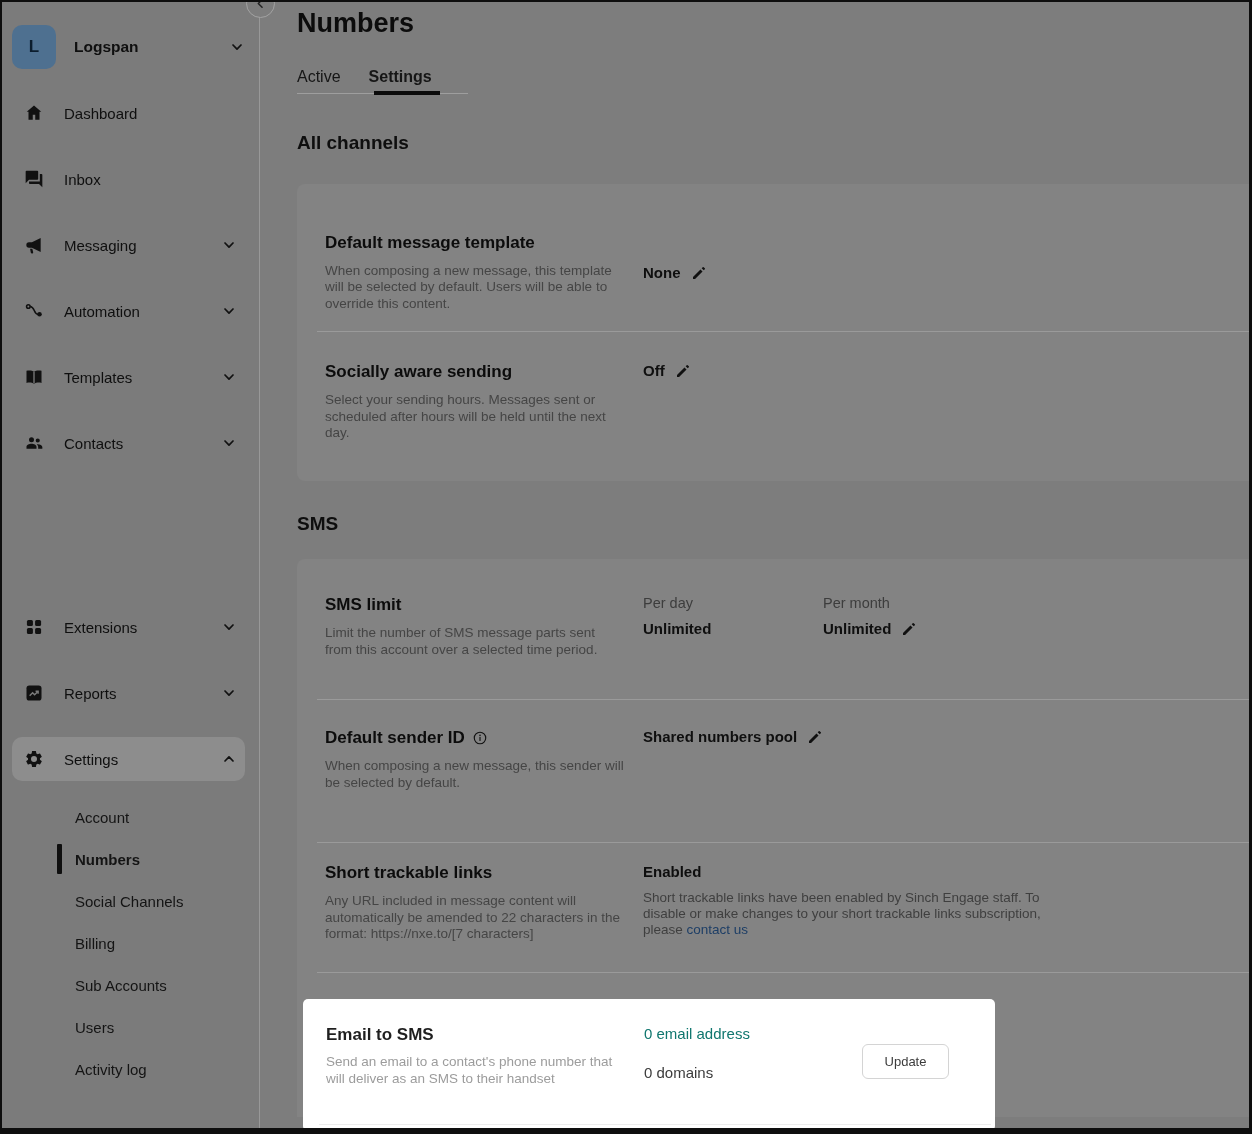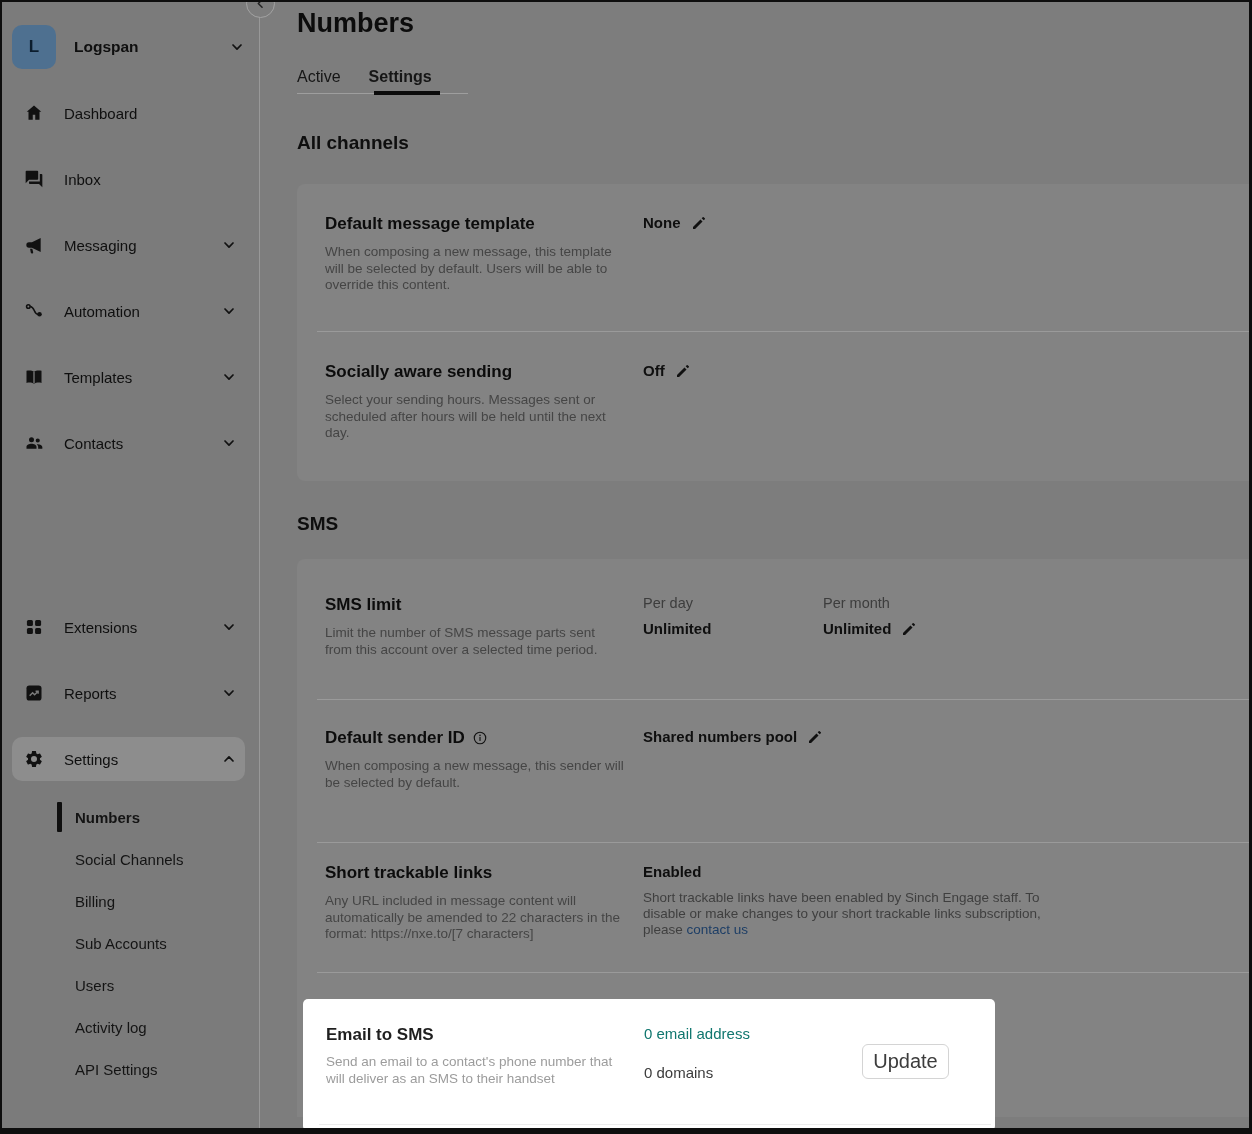--- a/index.html
+++ b/index.html
@@ -79,21 +79,21 @@
   .card{ background:#838383; border-radius:8px 0 0 8px; width:100%; }
   .card1{ margin-top:30px; height:297px; }
   .card2{ margin-top:24px; height:558px; border-radius:8px 0 0 0; }
 
   .crow{ display:flex; align-items:flex-start; padding:30px 28px 0 28px; }
   .crow .left{ width:318px; flex:0 0 auto; }
   .crow h3{ font-size:17px; font-weight:700; color:#0c0c0c; display:flex; align-items:center; }
   .crow .desc{ margin-top:10px; font-size:13.5px; line-height:16.5px; color:#454545; width:300px; }
   .divider{ height:1px; background:#9a9a9a; margin-left:20px; }
 
-  .r-c1a{ height:147px; } .r-c1b{ height:148px; }
+  .r-c1a{ height:147px;align-items:center; } .r-c1b{ height:148px; }
   .r-sms1{ height:140px; padding-top:36px; }
   .r-sms2{ height:142px; padding-top:28px; }
   .r-sms3{ height:129px; padding-top:20px; }
 
   .value-cell{ display:flex; align-items:flex-start; gap:10px; }
   .value-text{ font-size:15px; font-weight:700; color:#0f0f0f; }
   .pencil-btn{ cursor:pointer; display:inline-flex; margin-top:1px; }
 
   .limit-cols{ display:flex; }
   .limit-col{ width:180px; }
@@ -111,21 +111,21 @@
     position:absolute; left:301px; top:997px; width:692px; height:132px;
     background:#ffffff; border-radius:5px; z-index:5;
   }
   .sp-title{ position:absolute; left:23px; top:26px; font-size:17px; font-weight:700; color:#1f1f1f; }
   .sp-desc{ position:absolute; left:23px; top:55px; width:302px; font-size:13.5px; line-height:16.5px; color:#9c9c9c; }
   .sp-stat1{ position:absolute; left:341px; top:26px; font-size:15px; color:#0f766e; }
   .sp-stat2{ position:absolute; left:341px; top:65px; font-size:15px; color:#3c3c3c; }
   .sp-btn{
     position:absolute; left:559px; top:45px; width:87px; height:35px;
     background:#fff; border:1px solid #d4d4d4; border-radius:6px;
-    font-family:"Liberation Sans", sans-serif; font-size:20px; color:#3c3c3c; cursor:pointer;
+    font-family:"Liberation Sans", sans-serif; font-size:13px; color:#3c3c3c; cursor:pointer;
   }
   .sp-divider{ position:absolute; left:16px; right:4px; bottom:6px; height:1px; background:#ececec; }
 
   svg{ display:block; }
 </style>
 </head>
 <body>
 
 <div class="frame">
 
@@ -264,41 +264,41 @@
         </span>
         <span class="nav-label">Settings</span>
         <span class="chev">
           <svg viewBox="0 0 24 24" width="16" height="16">
               <path d="M6 15l6-6.2L18 15" fill="none" stroke="#111" stroke-width="2.6" stroke-linecap="round" stroke-linejoin="round"></path>
             </svg>
         </span>
       </div>
 
       <div class="subnav">
+        <div class="sub-item">
+            <span>Account</span>
+          </div>
         <div class="sub-item active">
             <span class="sub-bar"></span>
             <span>Numbers</span>
           </div>
         <div class="sub-item">
             <span>Social Channels</span>
           </div>
         <div class="sub-item">
             <span>Billing</span>
           </div>
         <div class="sub-item">
             <span>Sub Accounts</span>
           </div>
         <div class="sub-item">
             <span>Users</span>
           </div>
         <div class="sub-item">
             <span>Activity log</span>
-          </div>
-        <div class="sub-item">
-            <span>API Settings</span>
           </div>
       </div>
 
     </nav>
   </aside>
 
   <div class="collapse-btn">
     <svg viewBox="0 0 24 24" width="15" height="15">
         <path d="M14.5 6 8.5 12l6 6" fill="none" stroke="#222" stroke-width="2.4" stroke-linecap="round" stroke-linejoin="round"></path>
       </svg>

